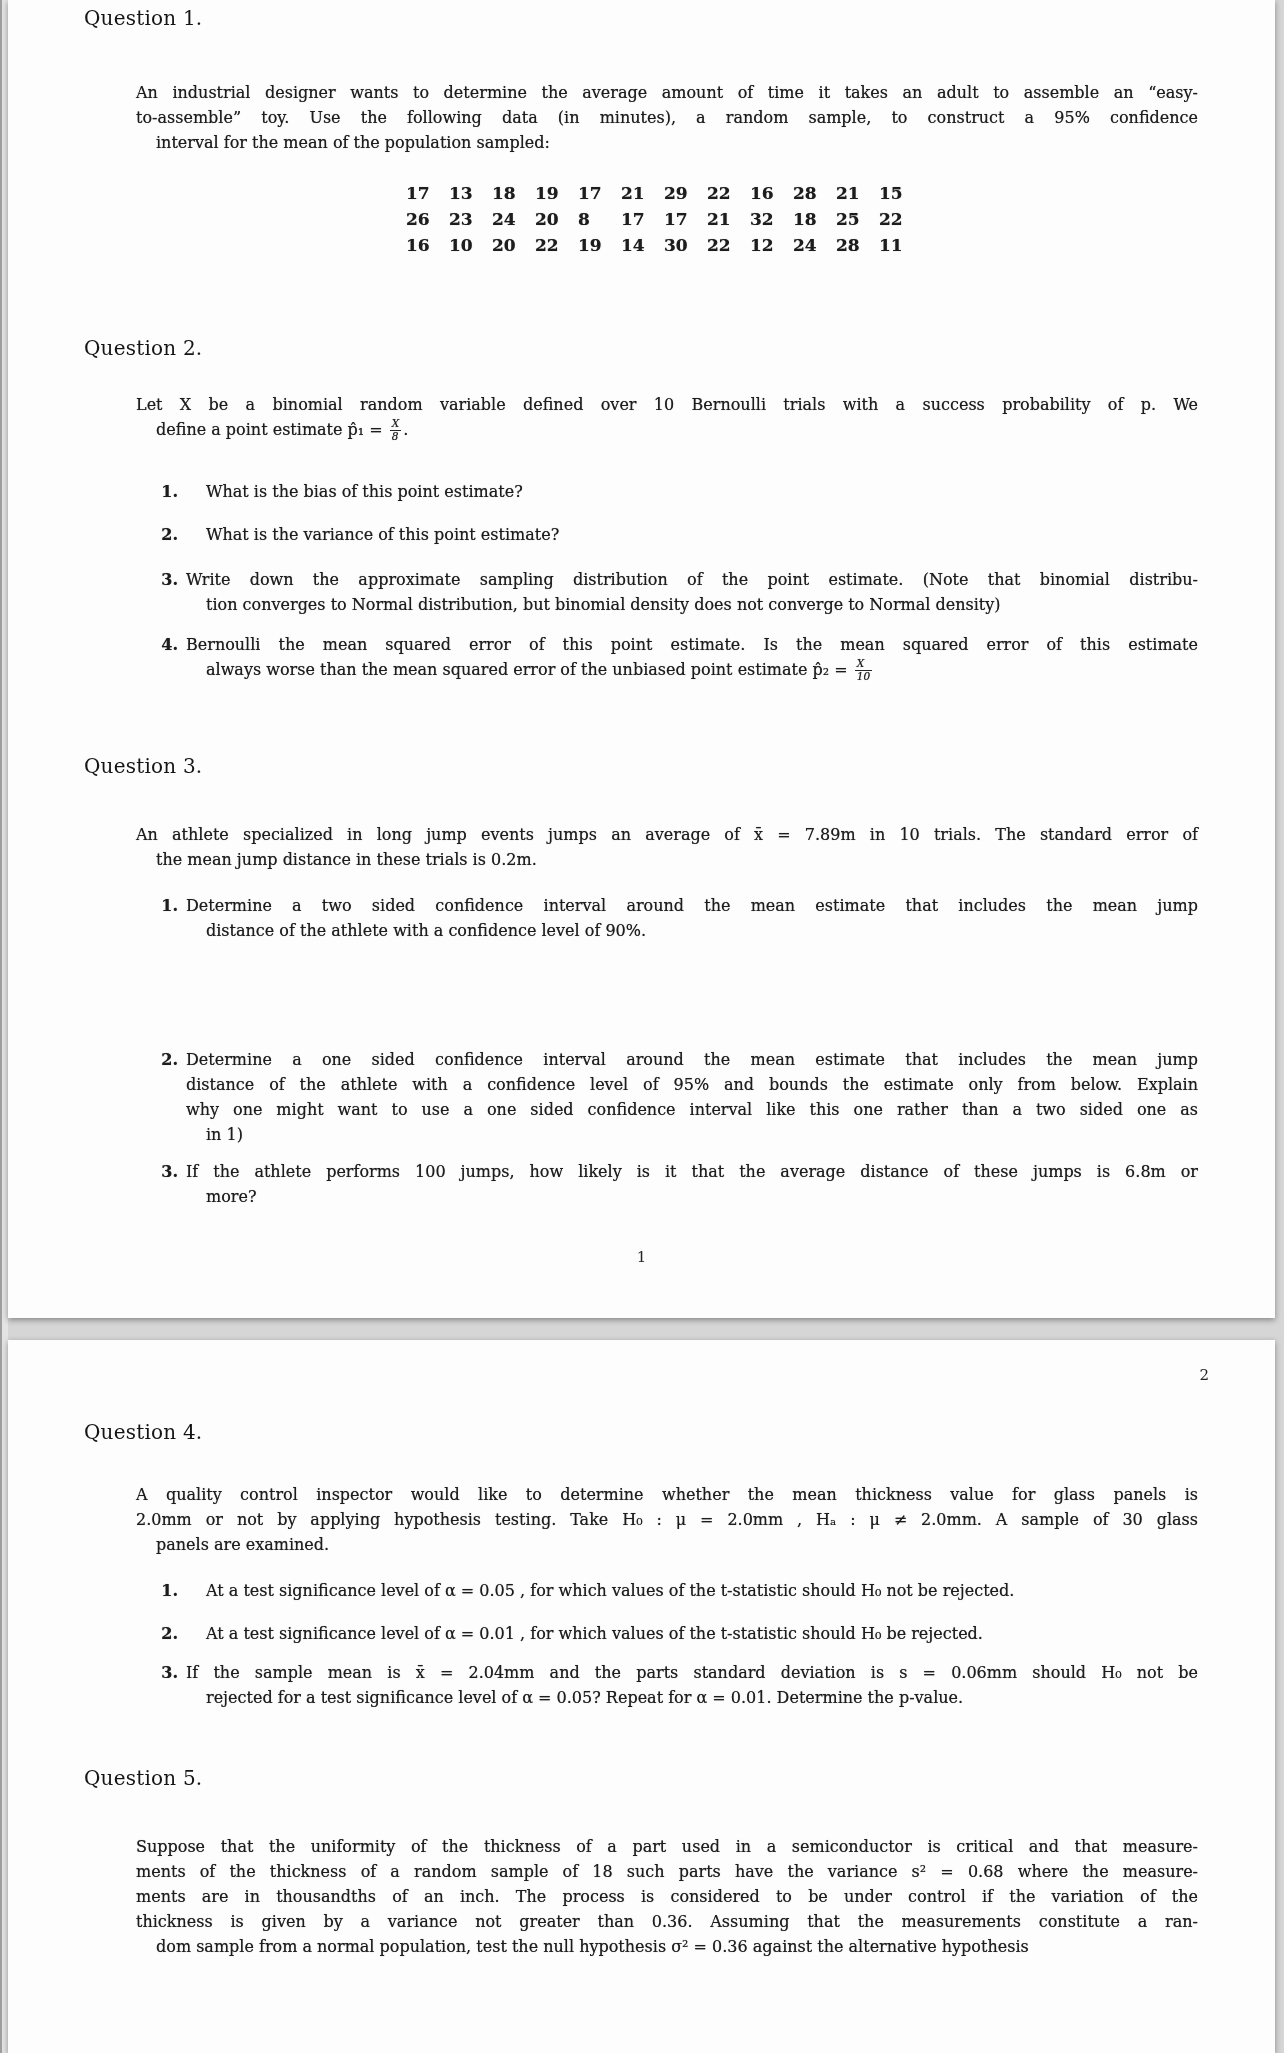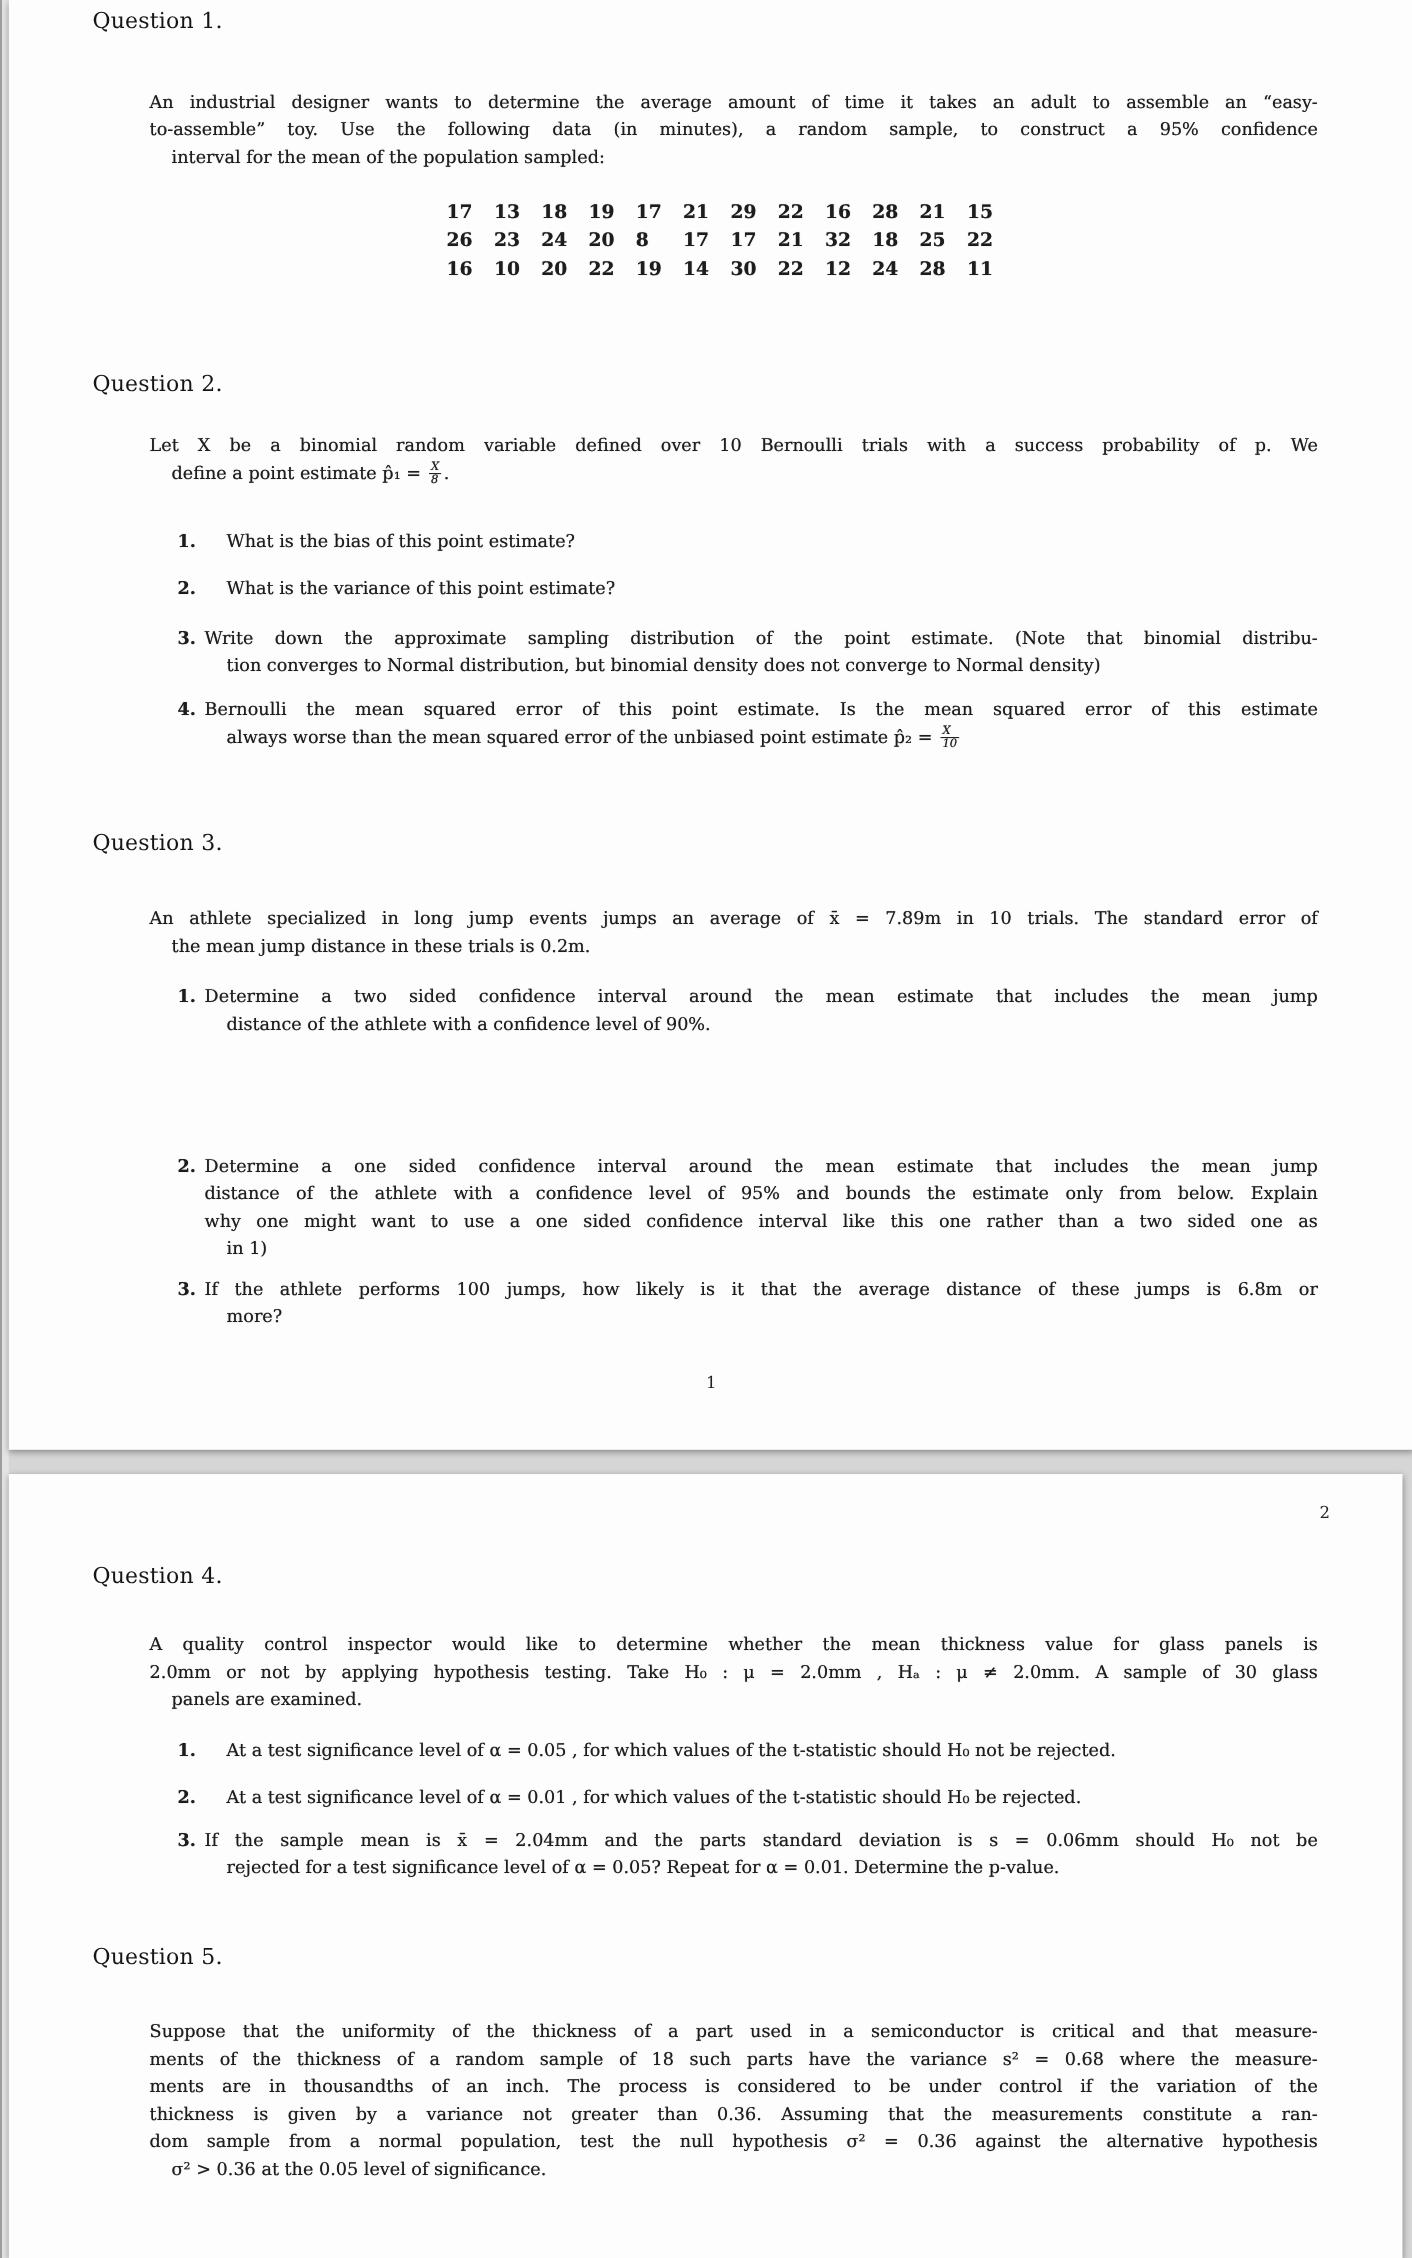--- a/index.html
+++ b/index.html
@@ -12,21 +12,21 @@
   }
   .left-gutter{
     position:absolute;left:0;top:0;width:8px;height:2053px;
     background:linear-gradient(90deg,#9e9e9e 0 2px,#e4e4e4 2px 100%);
   }
   .page{
     position:absolute;left:8px;width:1267px;
     background:#fdfdfd;
     box-shadow:0 2px 6px rgba(0,0,0,.38);
   }
-  .page1{top:0;height:1318px;padding-left:10px;}
+  .page1{top:0;height:1318px;}
   .page2{top:1340px;height:713px;}
   .qhead{
     position:absolute;left:76px;
     font-size:20px;color:#151515;letter-spacing:.2px;
   }
   
   .scan{color:#1d1d1d;text-shadow:0 0 .7px rgba(0,0,0,.62);}
   .para{
     position:absolute;left:128px;width:1062px;
     font-size:16px;line-height:25px;
@@ -191,15 +191,14 @@
   </div>
 
   <div class="qhead" style="top:426px">Question 5.</div>
 
   <div class="para lines scan" style="top:494px">
       <span>Suppose that the uniformity of the thickness of a part used in a semiconductor is critical and that measure-</span>
       <span>ments of the thickness of a random sample of 18 such parts have the variance s² = 0.68 where the measure-</span>
       <span>ments are in thousandths of an inch.  The process is considered to be under control if the variation of the</span>
       <span>thickness is given by a variance not greater than 0.36.  Assuming that the measurements constitute a ran-</span>
       <span>dom sample from a normal population, test the null hypothesis σ² = 0.36 against the alternative hypothesis</span>
-      <span>σ² &gt; 0.36 at the 0.05 level of significance.</span>
     </div>
 </div>
 
 </body></html>

